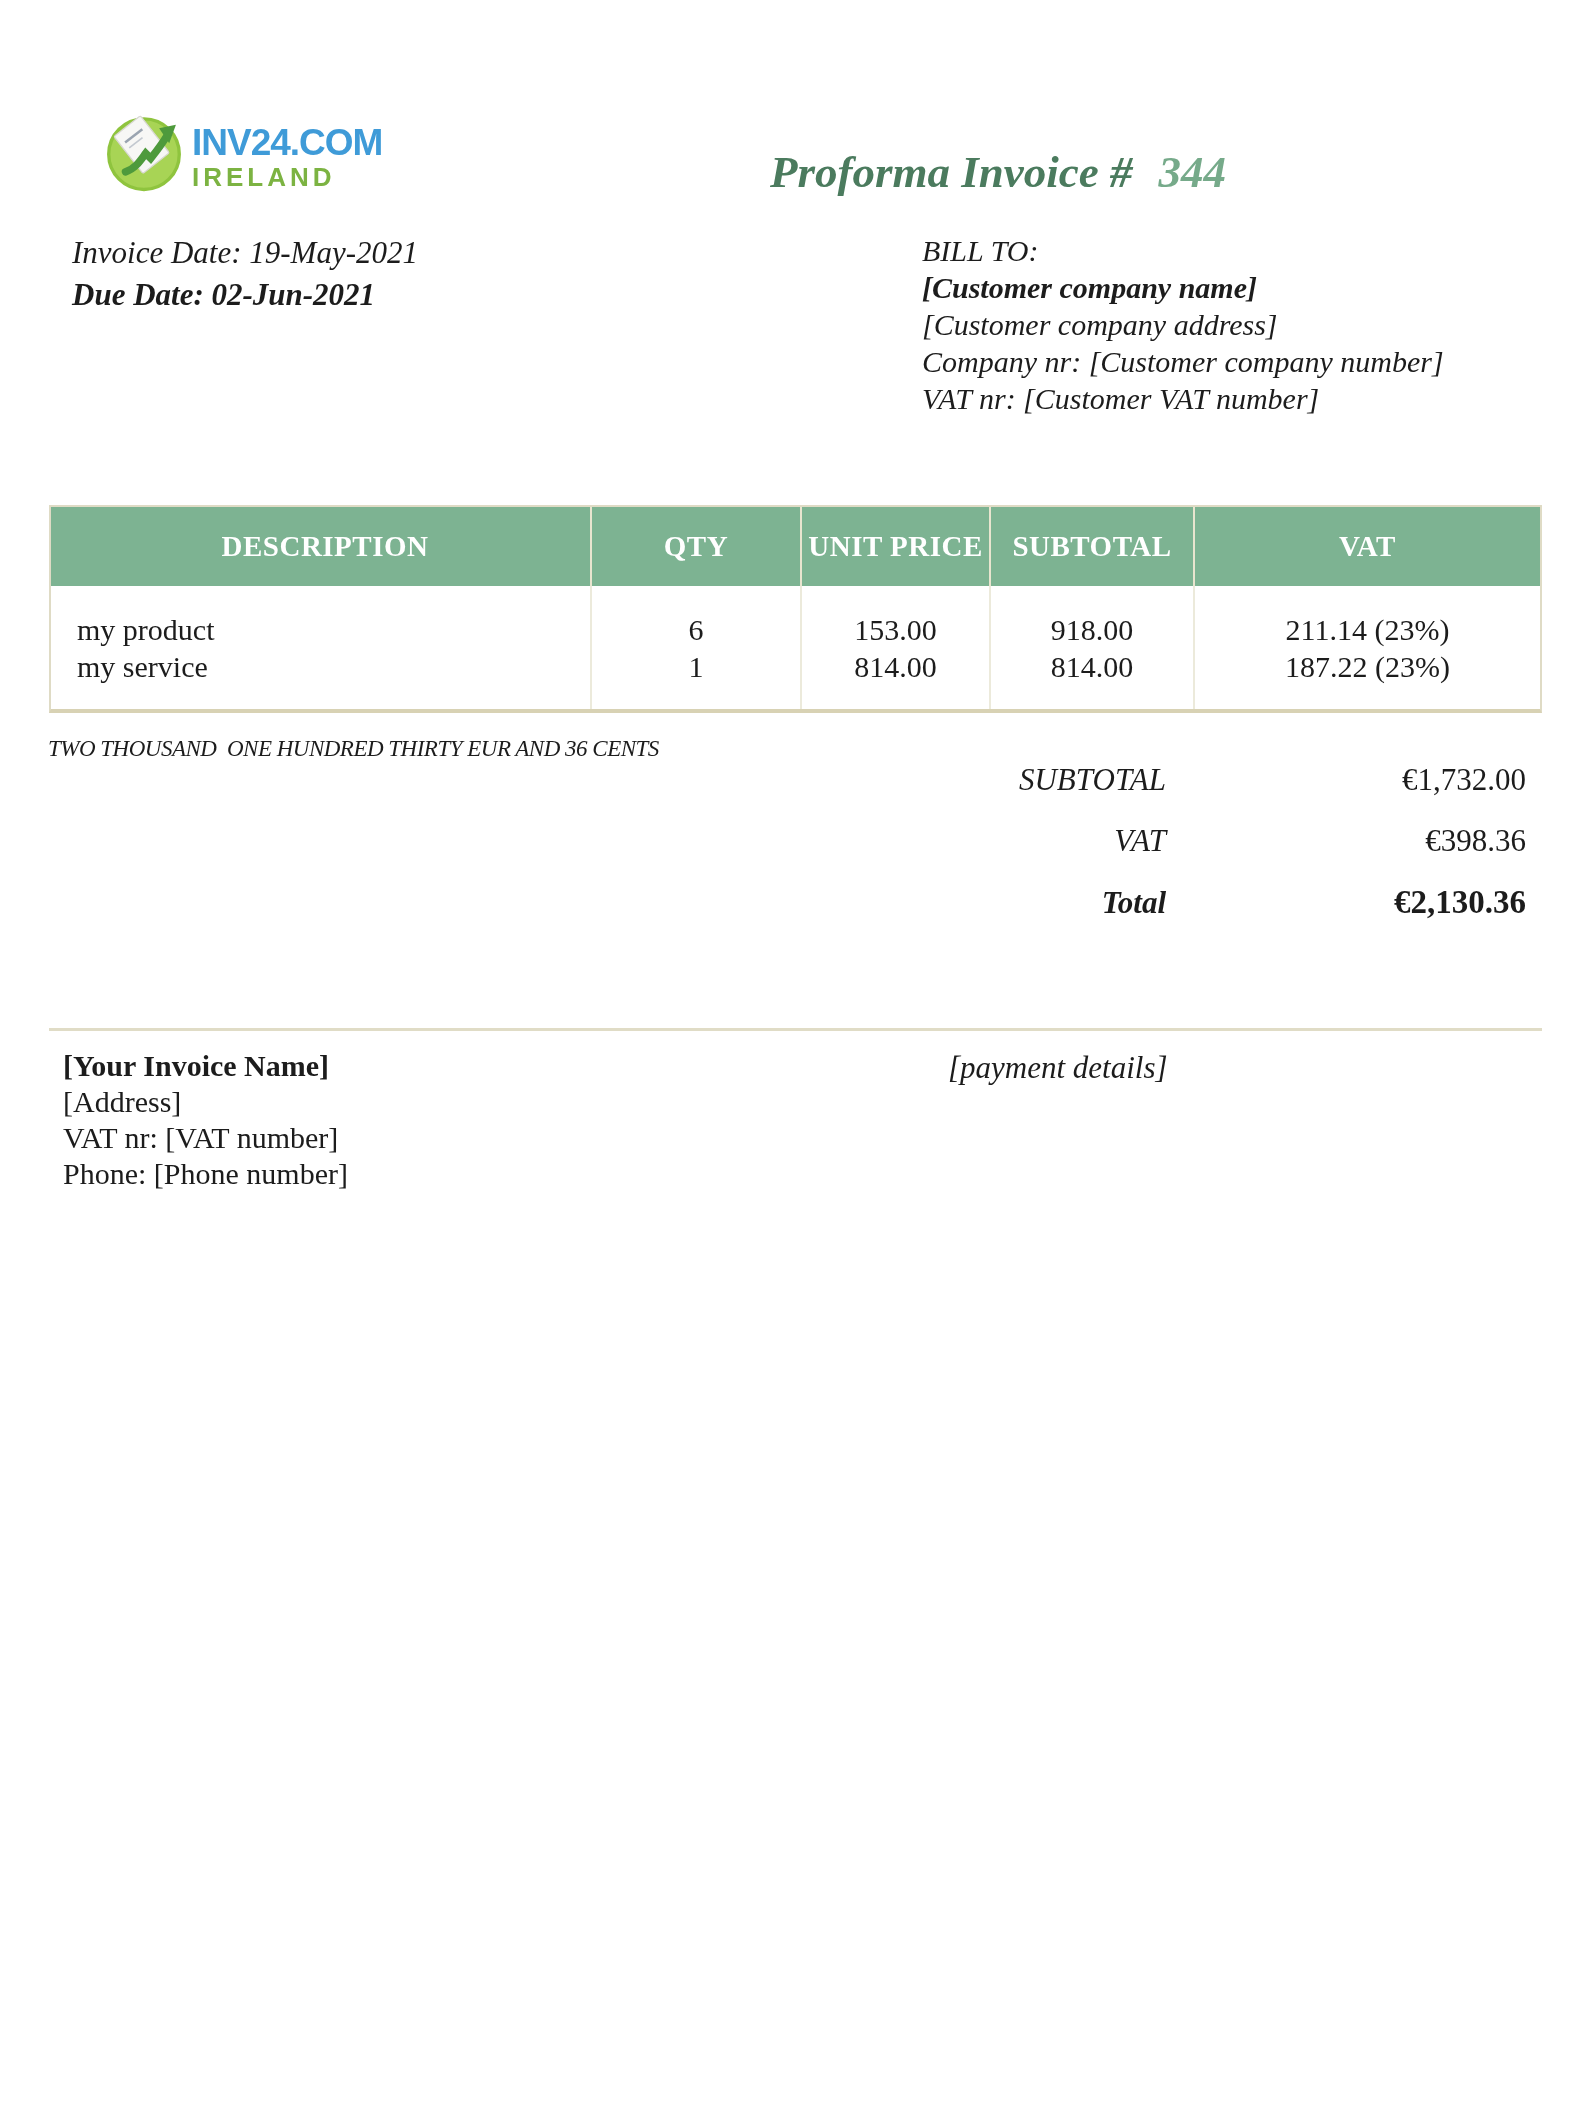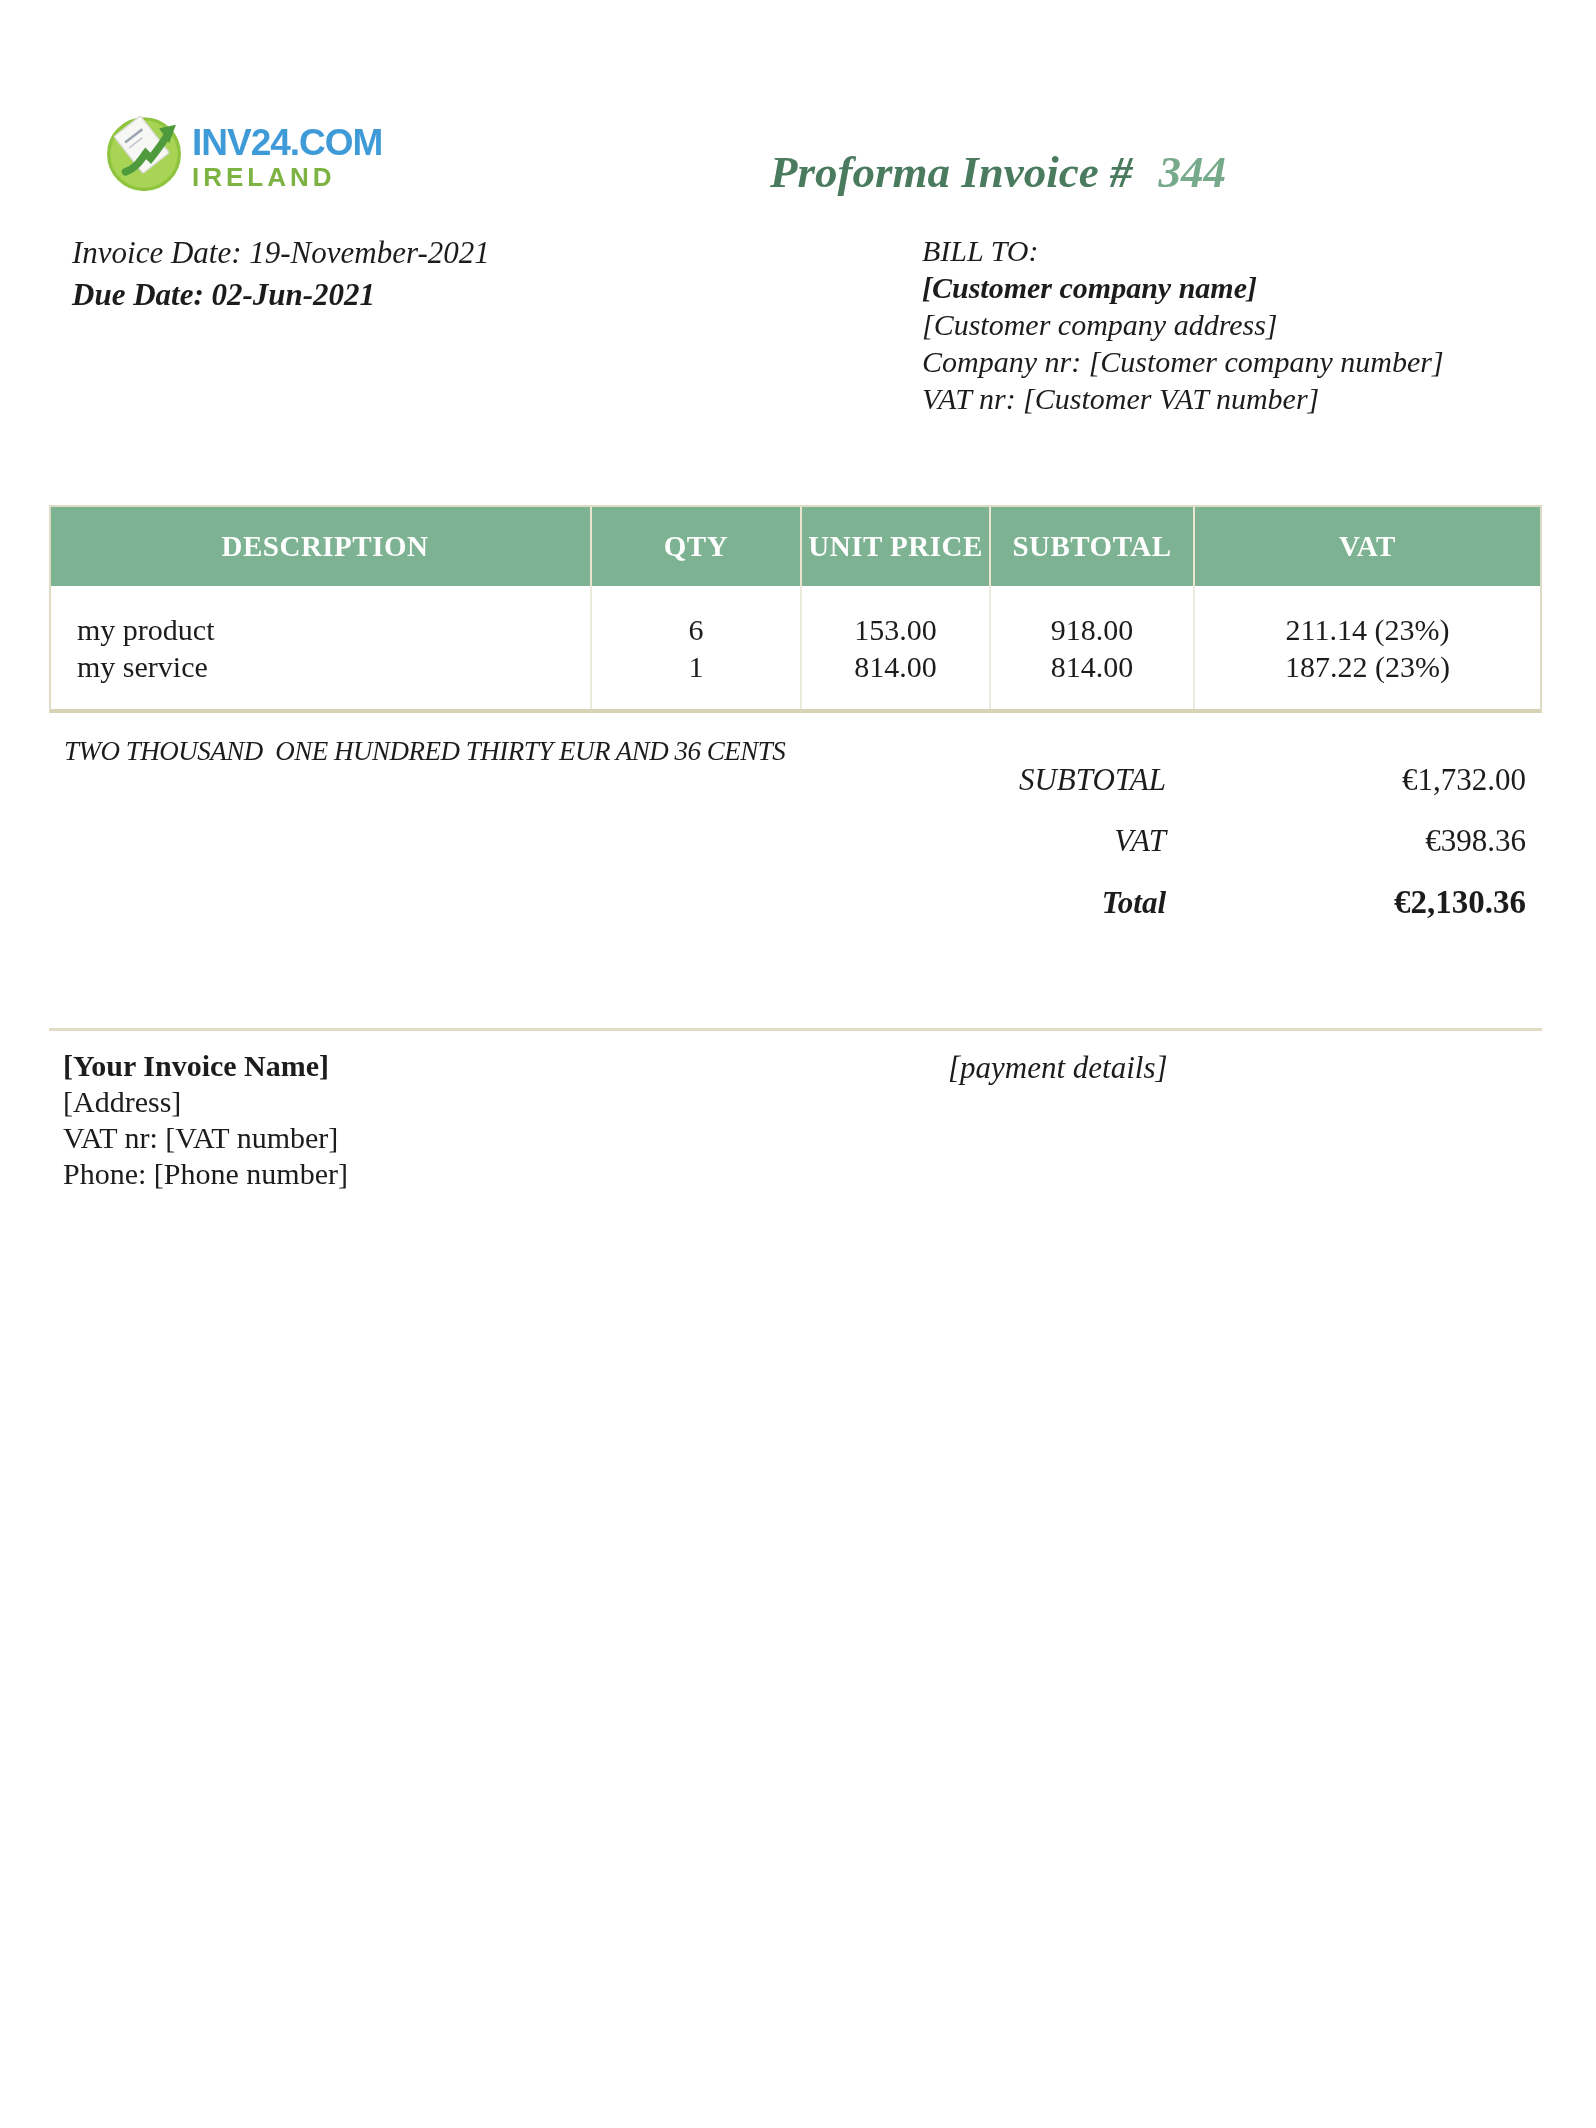--- a/index.html
+++ b/index.html
@@ -59,22 +59,22 @@
   .t-body{display:grid;grid-template-columns:36.2% 14.1% 12.7% 13.7% 23.3%;}
   .t-body .cell{
     padding:25px 0 24px 0;min-height:76px;
     border-left:2px solid #eceadb;box-sizing:border-box;
     font-size:30px;line-height:37px;text-align:center;
   }
   .t-body .cell:first-child{border-left:none;text-align:left;padding-left:26px;}
 
   
   .words{
-    position:absolute;left:64px;top:736px;
-    font-size:27px;font-style:italic;white-space:pre;letter-spacing:-0.5px;
+    position:absolute;left:48px;top:736px;
+    font-size:23px;font-style:italic;white-space:pre;letter-spacing:-0.5px;
   }
 
   
   .totals{position:absolute;right:70px;top:762px;}
   .totals .row{display:flex;justify-content:flex-end;align-items:baseline;height:34px;margin-bottom:27px;}
   .totals .lbl{font-style:italic;font-size:31px;text-align:right;}
   .totals .val{width:360px;text-align:right;font-size:31px;}
   .totals .row.grand .lbl{font-weight:bold;}
   .totals .row.grand .val{font-weight:bold;font-size:33px;}
 
@@ -109,21 +109,21 @@
       <span class="logo-name">INV24.COM</span>
       <span class="logo-country">IRELAND</span>
     </span>
   </div>
 
   <div class="title">
     <span>Proforma Invoice #</span><span class="title-number">344</span>
   </div>
 
   <div class="dates">
-    <div>Invoice Date: 19-November-2021</div>
+    <div>Invoice Date: 19-May-2021</div>
     <div class="due">Due Date: 02-Jun-2021</div>
   </div>
 
   <div class="billto">
     <div>BILL TO:</div>
     <div class="company">[Customer company name]</div>
     <div>[Customer company address]</div>
     <div>Company nr: [Customer company number]</div>
     <div>VAT nr: [Customer VAT number]</div>
   </div>

